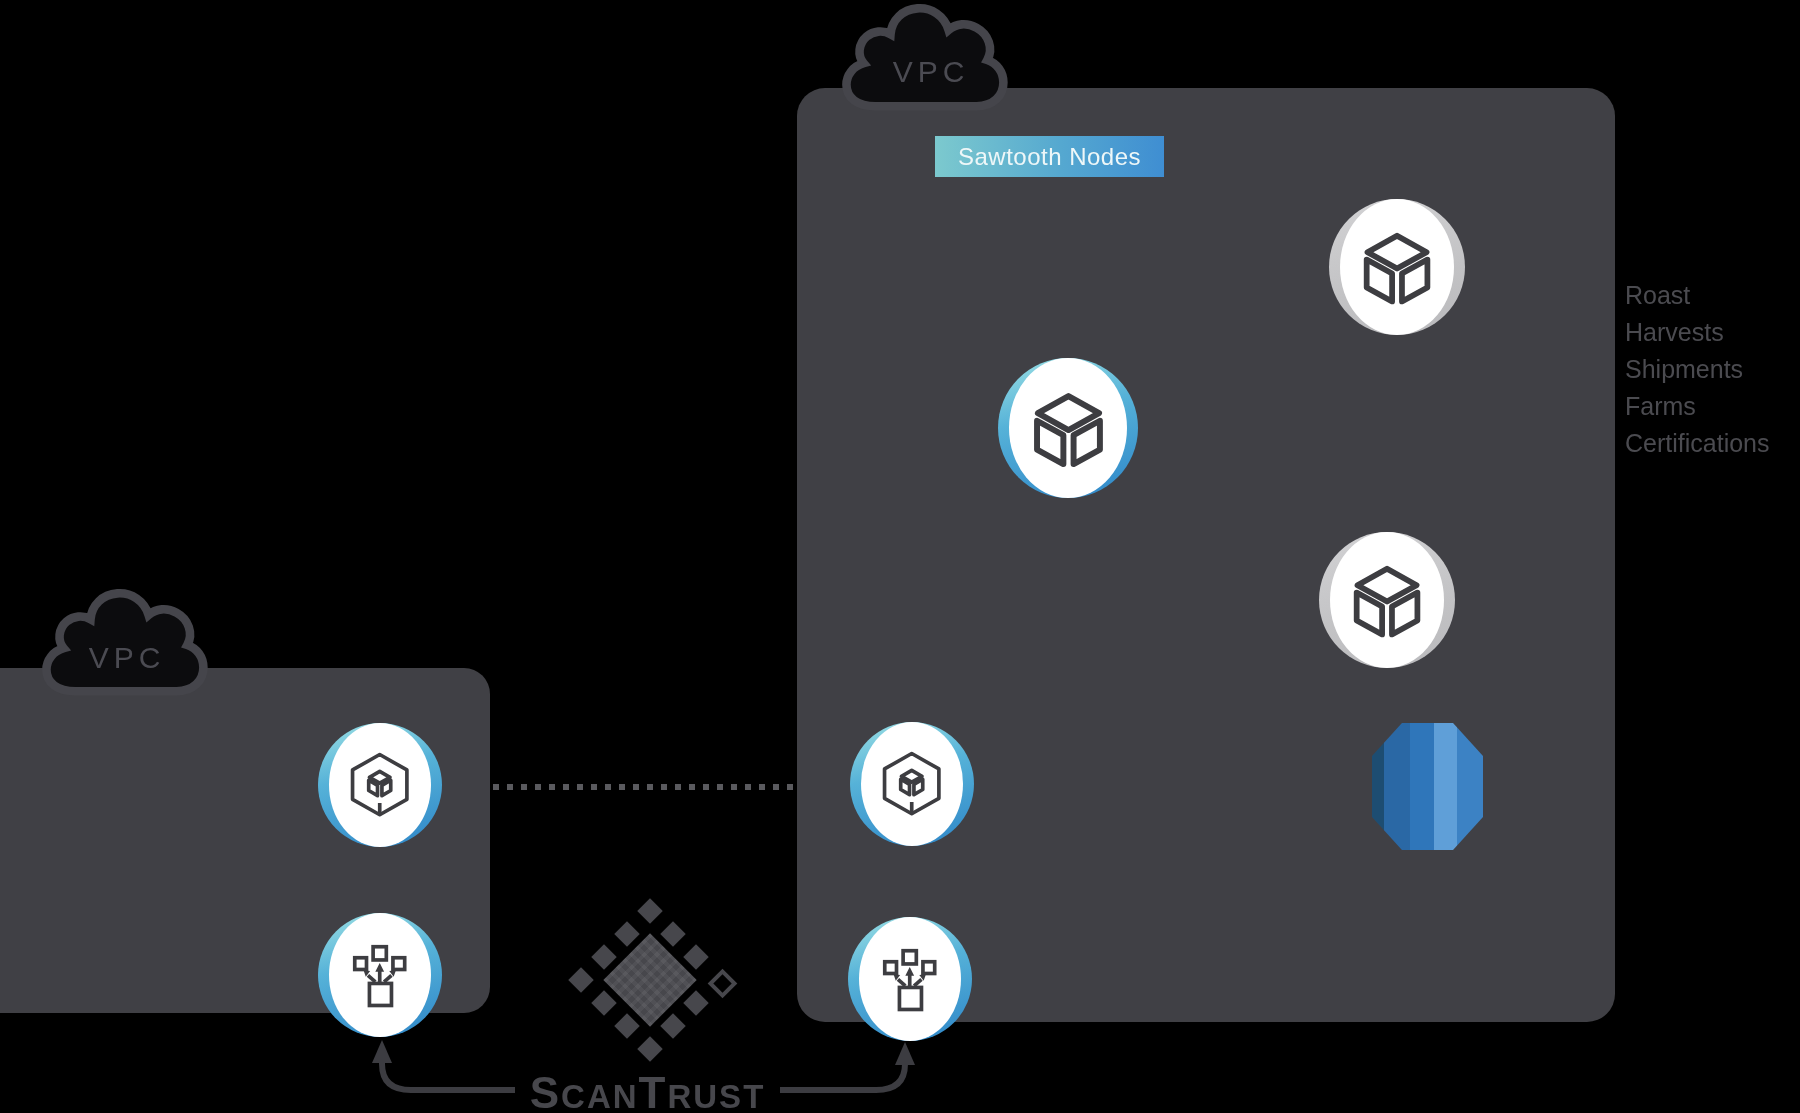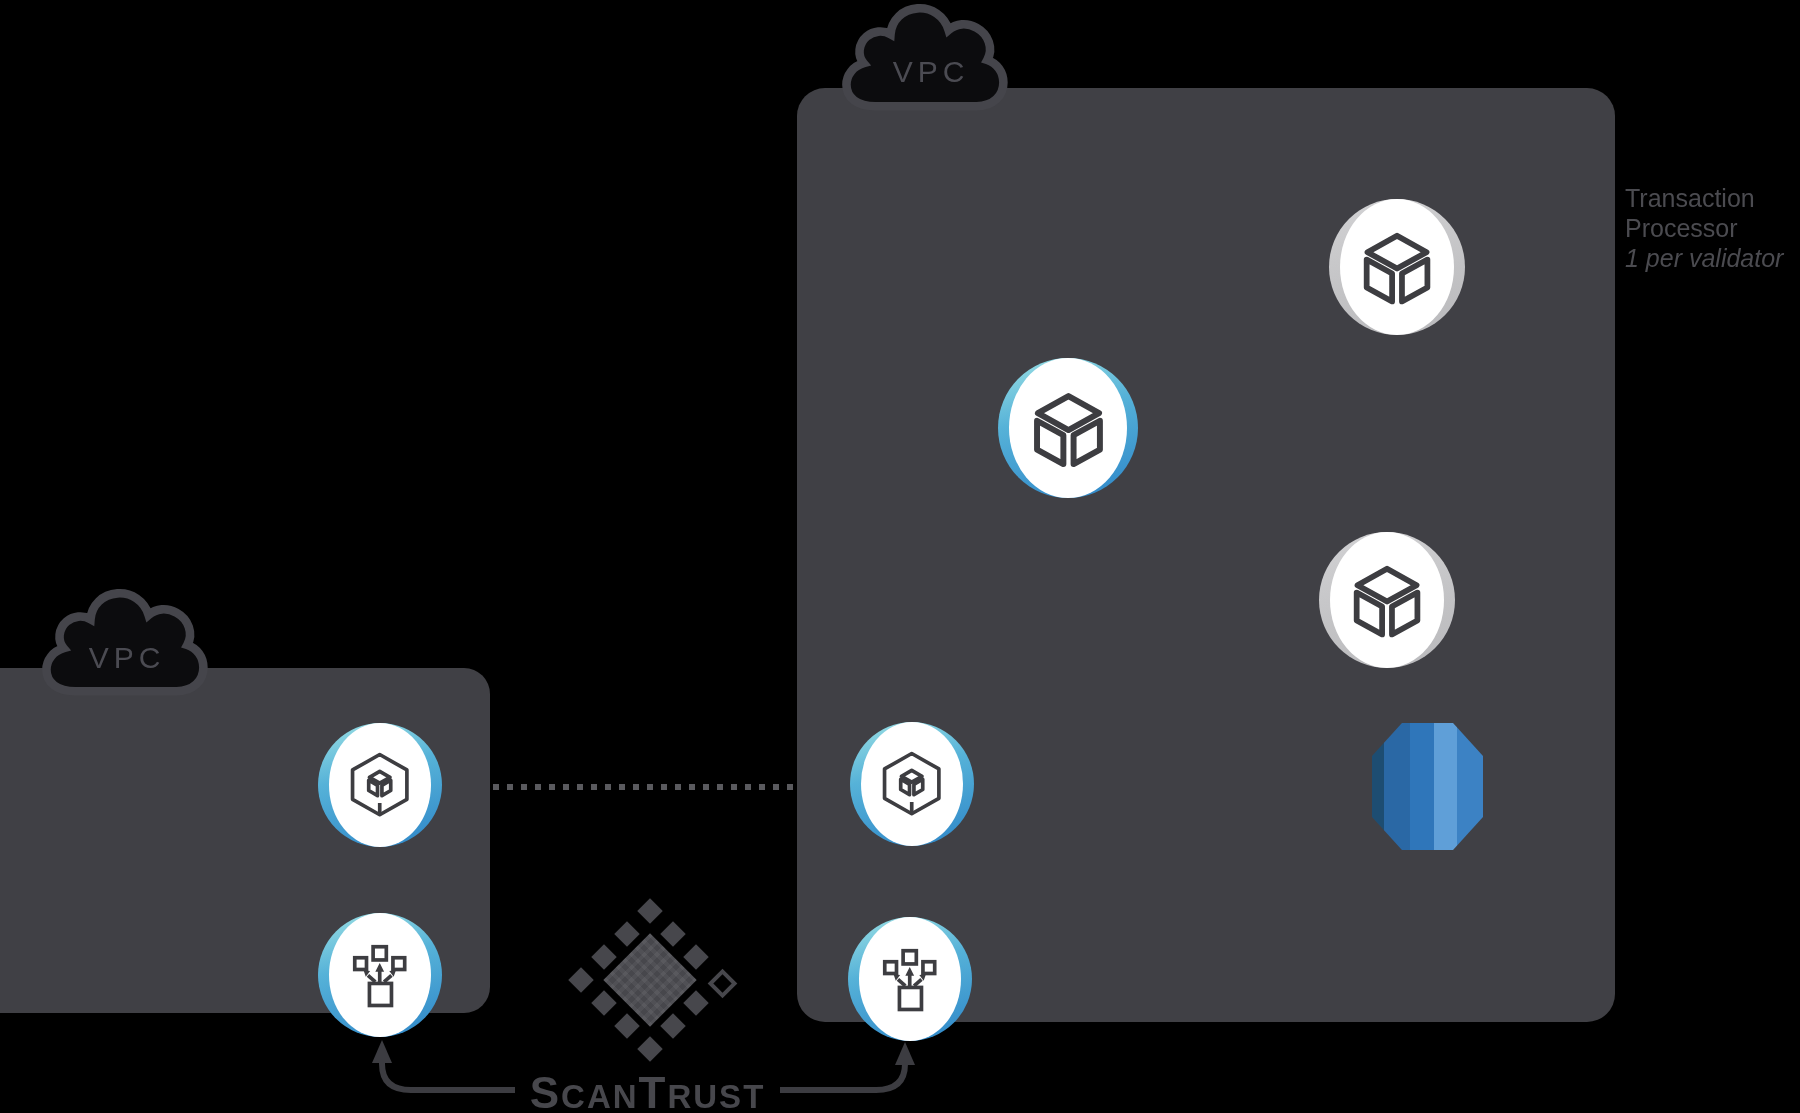--- a/index.html
+++ b/index.html
@@ -61,20 +61,21 @@
   </svg>
   <div class="cloud-label" style="left:876px;top:55px;width:110px;">VPC</div>
 
   <svg class="cloud" style="left:40px;top:585px;" width="172" height="120" viewBox="0 0 160 110">
     <path fill="#0c0c0e" stroke="#45454b" stroke-width="8" d="M33,98 H127 C143,98 152,88 152,76 C152,66 146,58 137,55 C143,44 138,31 127,25
          C118,20 108,21 101,27 C97,14 85,6 72,7 C58,8 48,18 47,31 C40,27 31,28 25,33
          C17,40 16,51 22,58 C12,61 6,69 6,78 C6,90 16,98 33,98 Z"></path>
   </svg>
   <div class="cloud-label" style="left:72px;top:641px;width:110px;">VPC</div>
 
+  <div class="sawtooth-label">Sawtooth Nodes</div>
 
   <div class="ring gray" style="left:1329px;top:199px;width:136px;height:136px;">
     <div class="disc">
       <svg viewBox="0 0 100 100" fill="none" stroke="#3d3d41" stroke-width="7" stroke-linejoin="round">
         <path d="M50,12 L86,32 50,52 14,32 Z"></path>
         <path d="M13,41 L44,58 V92 L13,75 Z"></path>
         <path d="M87,41 L56,58 V92 L87,75 Z"></path>
       </svg>
     </div>
   </div>
@@ -154,24 +155,26 @@
         <path d="M44,60 L34,51"></path>
           <polygon points="28,44 37,45 31,53" fill="#3d3d41" stroke="none"></polygon>
         <path d="M56,60 L66,51"></path>
           <polygon points="72,44 63,45 69,53" fill="#3d3d41" stroke="none"></polygon>
       </svg>
     </div>
   </div>
 
   <div class="dotted-line"></div>
 
-  <div class="tp-block tp-head">
-    <div>Transaction</div>
-    <div>Processor</div>
-    <div class="note">1 per validator</div>
+  <div class="tp-block tp-list">
+    <div>Roast</div>
+    <div>Harvests</div>
+    <div>Shipments</div>
+    <div>Farms</div>
+    <div>Certifications</div>
   </div>
 
   <div class="logo">
     <div class="diamond center"></div>
     <div class="diamond small" style="left:76px;top:7px;"></div>
     <div class="diamond small" style="left:99px;top:30px;"></div>
     <div class="diamond small" style="left:122px;top:53px;"></div>
     <div class="diamond hollow" style="left:147px;top:78px;"></div>
     <div class="diamond small" style="left:122px;top:99px;"></div>
     <div class="diamond small" style="left:99px;top:122px;"></div>

